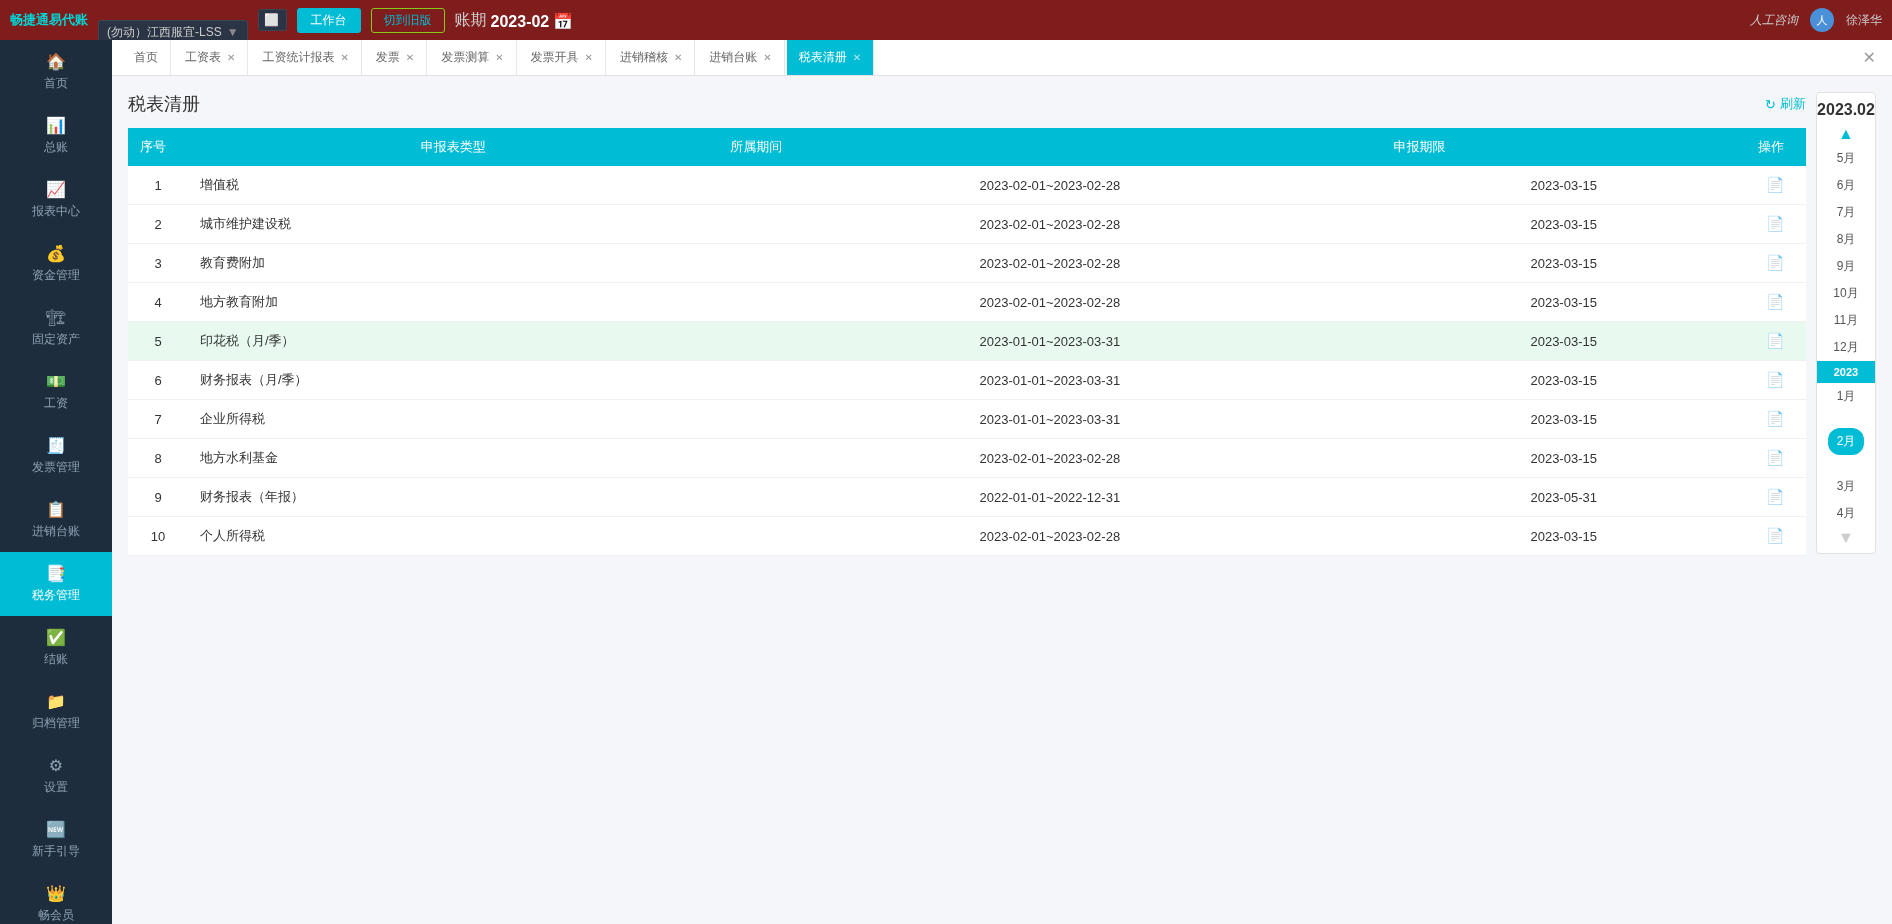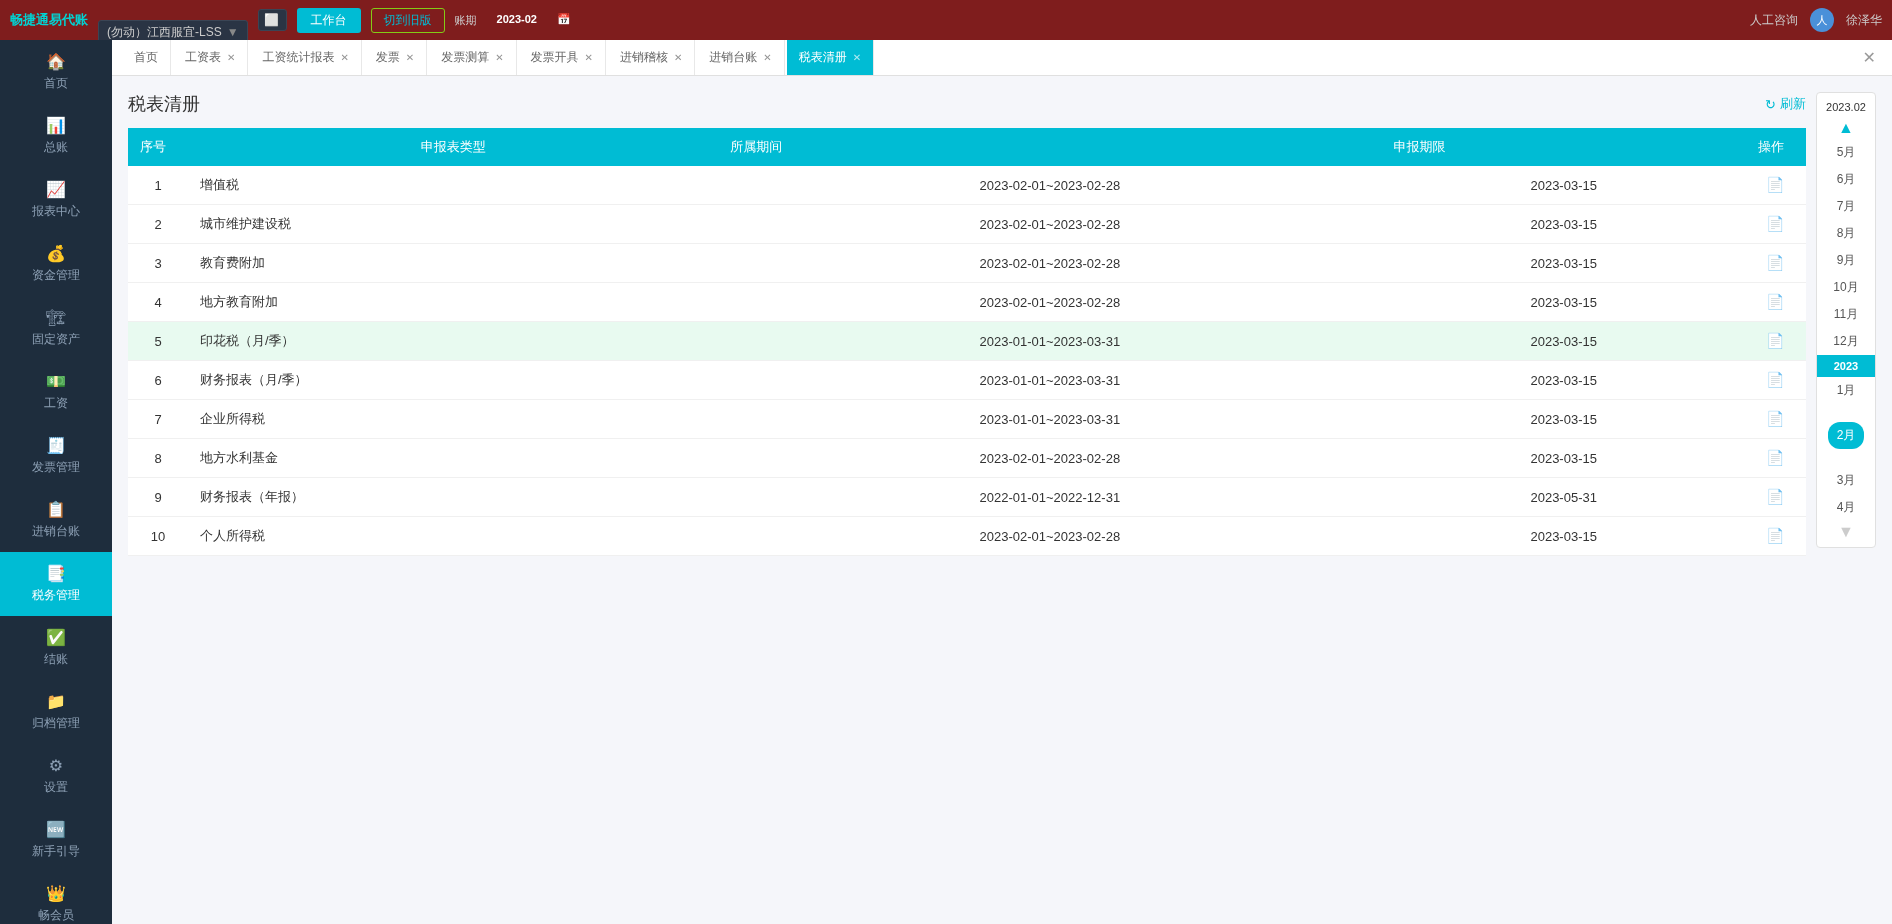--- a/index.html
+++ b/index.html
@@ -57,24 +57,24 @@
       background: transparent;
       border: 1px solid #84cc16;
       color: #00bcd4;
       padding: 3px 12px;
       border-radius: 3px;
       cursor: pointer;
       font-size: 12px;
     }
     .top-bar-period {
       color: #ccc;
-      font-size: 11px;
-      display: flex;
-      align-items: flex-start;
-      gap: 20px;
+      font-size: 16px;
+      display: flex;
+      align-items: flex-end;
+      gap: 4px;
     }
     .top-bar-right {
       margin-left: auto;
       display: flex;
       align-items: center;
       gap: 12px;
       color: #ccc;
       font-size: 12px;
     }
     .top-bar-right span { cursor: pointer; }
@@ -224,25 +224,25 @@
       border: 1px solid #e0e0e0;
       border-radius: 4px;
       display: flex;
       flex-direction: column;
       align-items: center;
       padding: 4px 0;
       flex-shrink: 0;
       height: fit-content;
     }
     .date-panel-header {
-      font-size: 11px;
+      font-size: 16px;
       color: #333;
       padding: 4px;
       text-align: center;
-      font-weight: normal;
+      font-weight: bold;
     }
     .date-nav-up {
       color: #00bcd4;
       font-size: 16px;
       cursor: pointer;
       padding: 2px;
     }
     .date-month-item {
       width: 100%;
       text-align: center;
@@ -291,21 +291,21 @@
   </div>
   <span class="top-bar-icon-btn">⬜</span>
   <button class="top-bar-btn">工作台</button>
   <button class="top-bar-btn-outline">切到旧版</button>
   <span class="top-bar-period">
     <span>账期</span>
     <span style="color:#fff;font-weight:bold;">2023-02</span>
     <span style="cursor:pointer;">📅</span>
   </span>
   <div class="top-bar-right">
-    <span style="display:flex;align-items:center;gap:4px;">人工咨询</span>
+    <span style="display:flex;align-items:center;gap:4px;font-style:italic;">人工咨询</span>
     <span style="width:24px;height:24px;background:#4a90d9;border-radius:50%;display:inline-flex;align-items:center;justify-content:center;color:#fff;font-size:11px;">人</span>
     <span>徐泽华</span>
   </div>
 </div>
 
 <div class="main-layout">
 
   <div class="sidebar">
     <div class="sidebar-item">
       <span class="icon">🏠</span>

